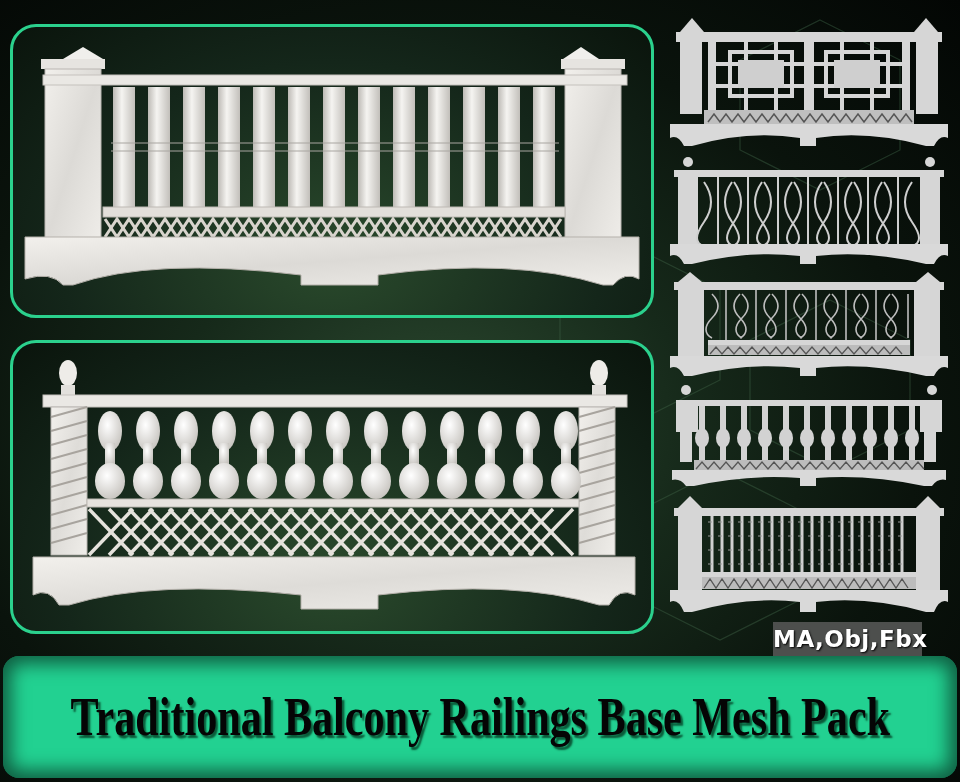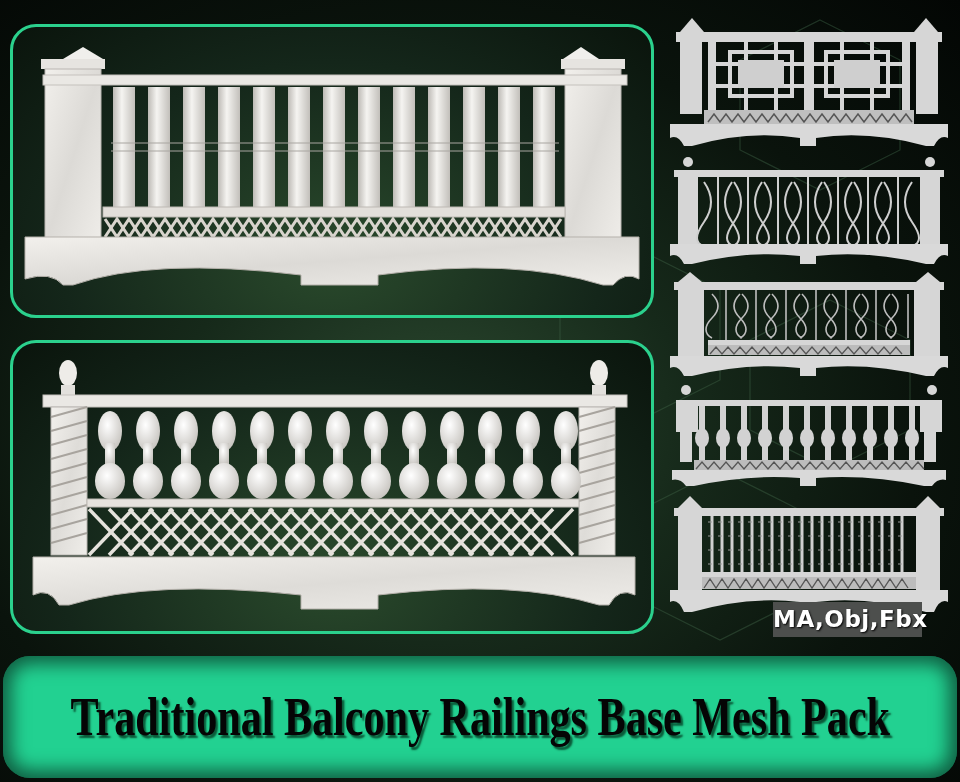--- a/index.html
+++ b/index.html
@@ -10,28 +10,28 @@
   }
   .hexes { position:absolute; inset:0; pointer-events:none; }
   .card {
     position:absolute; border:3px solid #2bd18d; border-radius:26px;
     background: radial-gradient(ellipse at 50% 80%, #2a4a2c 0%, #14261a 60%, #0a140c 100%);
     box-sizing:border-box;
   }
   .card svg { position:absolute; left:0; top:0; }
   .thumb { position:absolute; }
   .format-badge {
-    position:absolute; left:773px; top:602px; width:149px; height:35px;
+    position:absolute; left:773px; top:622px; width:149px; height:35px;
     background:#4d4f4d; color:#ffffff; font-family:"DejaVu Sans", sans-serif;
     font-weight:bold; font-size:23px; line-height:35px; text-align:center;
     letter-spacing:0.5px; text-shadow:1px 1px 2px #000;
   }
   .title-banner {
     position:absolute; left:3px; top:656px; width:954px; height:122px;
-    border-radius:27px; background:#22d191;
+    border-radius:16px; background:#22d191;
     box-shadow: inset 0 0 18px 8px rgba(0,0,0,0.55);
     display:flex; align-items:center; justify-content:center;
   }
   .title-text {
     font-family:"Liberation Serif", serif; font-weight:bold; font-size:54px;
     color:#050505; transform:scaleX(0.78); white-space:nowrap;
     text-shadow: 3px 3px 2px rgba(0,40,20,0.7);
     letter-spacing:0px;
   }
 </style>

